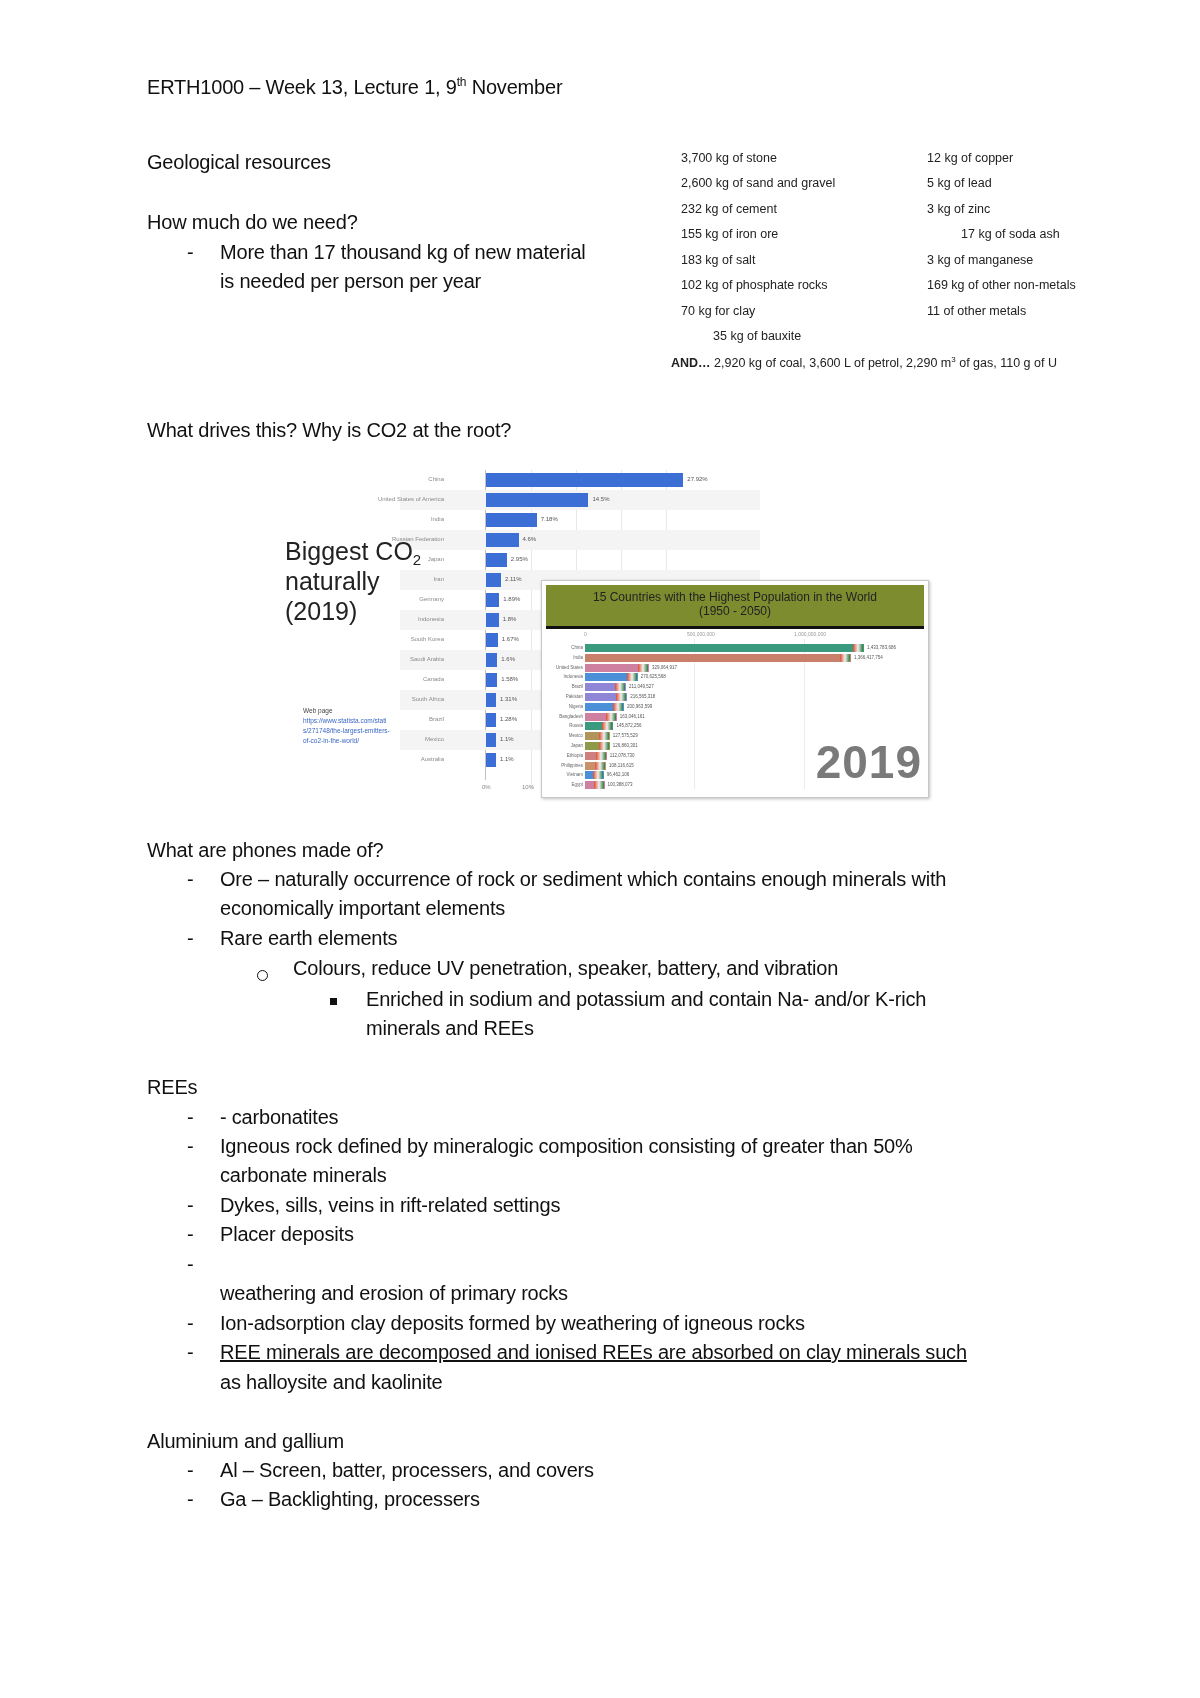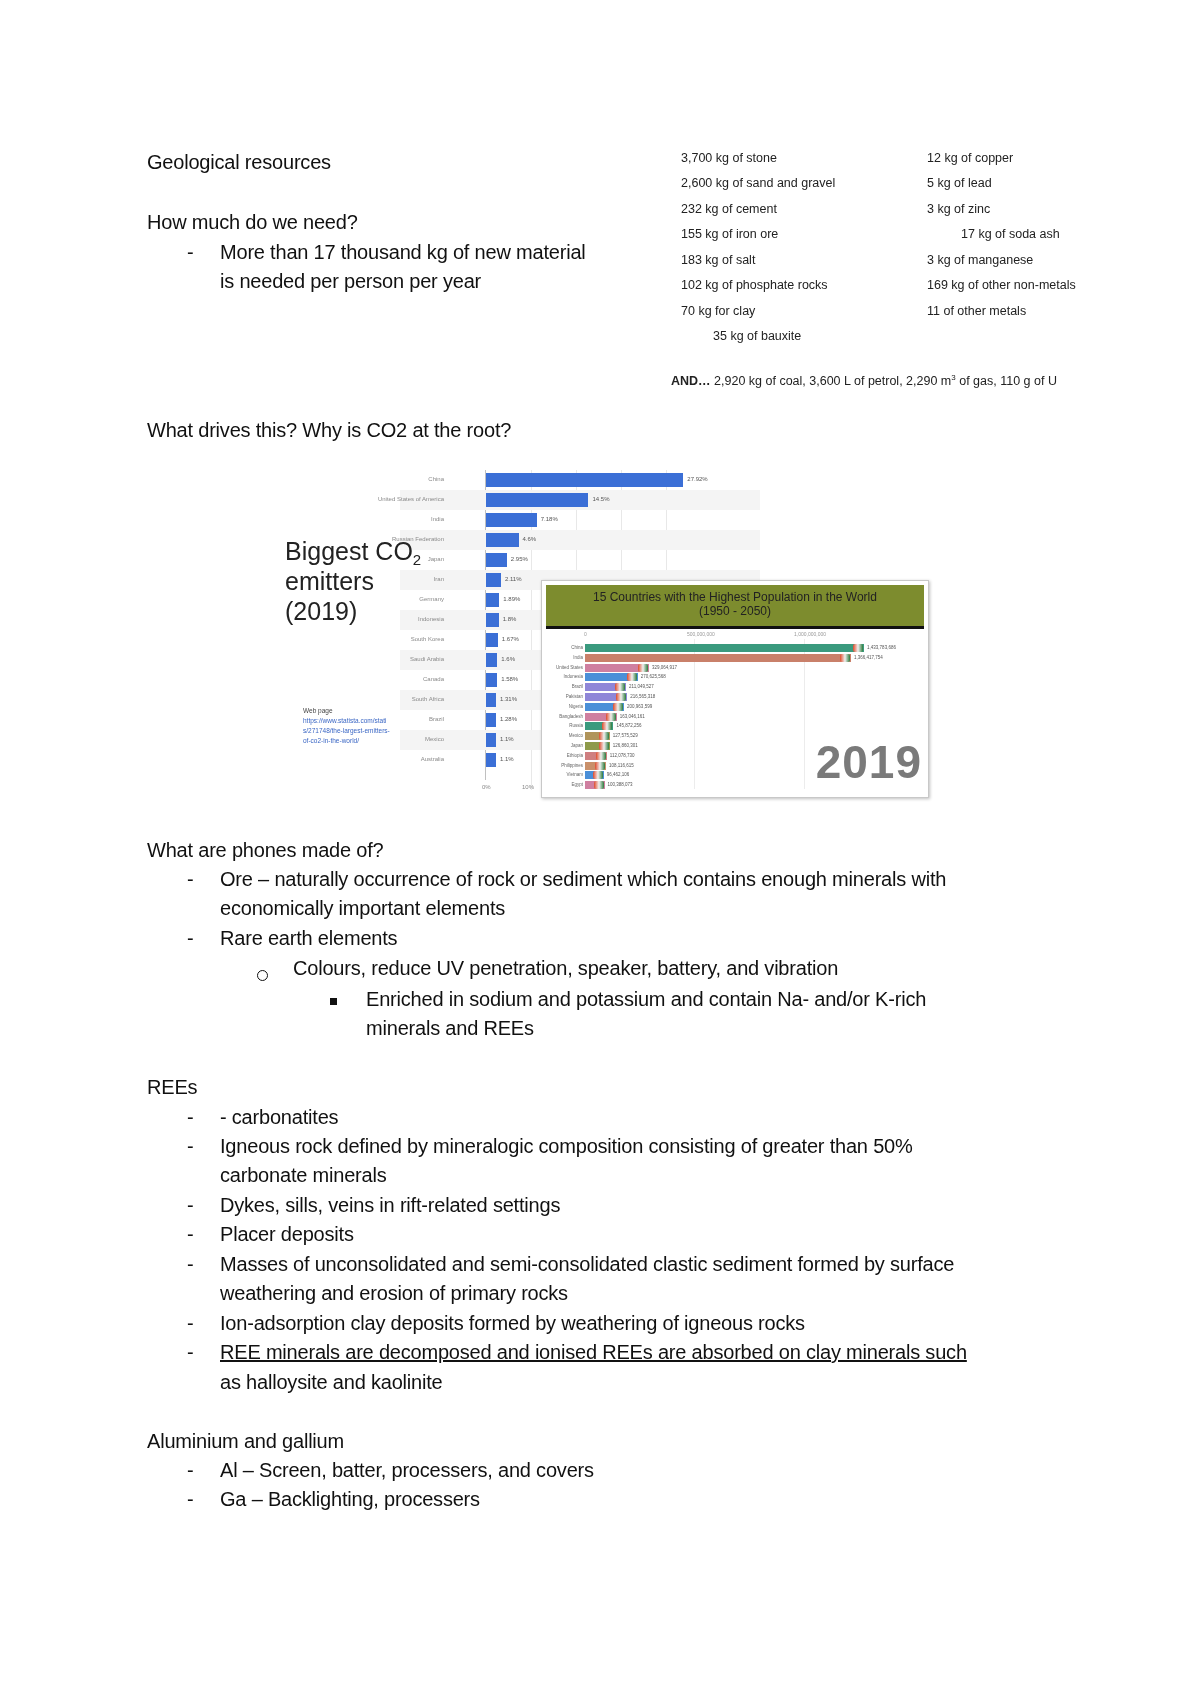--- a/index.html
+++ b/index.html
@@ -41,20 +41,21 @@
   .pop-flag { position: absolute; top: 1px; width: 10px; height: 8px; border-radius: 2px; }
   .pop-val { position: absolute; font-size: 4.5px; color: #555; top: 2px; white-space: nowrap; }
   .pop-vline { position: absolute; top: 58px; width: 1px; height: 150px; background: #ececec; }
   .pop-year { position: absolute; right: 6px; bottom: 8px; font-size: 46px; font-weight: bold; color: #7a7a7a; letter-spacing: 1px; }
 </style>
 </head>
 <body>
 
 <div class="page">
 
+  <div class="txt title" style="left:147px; top:72px;"><span>ERTH1000 – Week 13, Lecture 1, 9</span><sup>th</sup><span> November</span></div>
 
   <div class="txt" style="left:147px; top:147px;">Geological resources</div>
   <div class="txt" style="left:147px; top:207px;">How much do we need?</div>
   <div class="dash" style="left:187px; top:237px;">-</div>
   <div class="txt" style="left:220px; top:237px;">More than 17 thousand kg of new material</div>
   <div class="txt" style="left:220px; top:266px;">is needed per person per year</div>
 
   <div class="sm" style="left:681px; top:150px;">3,700 kg of stone</div>
   <div class="sm" style="left:681px; top:175px;">2,600 kg of sand and gravel</div>
   <div class="sm" style="left:681px; top:201px;">232 kg of cement</div>
@@ -65,21 +66,21 @@
   <div class="sm" style="left:681px; top:328px;margin-left:32px;">35 kg of bauxite</div>
 
   <div class="sm" style="left:927px; top:150px;">12 kg of copper</div>
   <div class="sm" style="left:927px; top:175px;">5 kg of lead</div>
   <div class="sm" style="left:927px; top:201px;">3 kg of zinc</div>
   <div class="sm" style="left:927px; top:226px;margin-left:34px;">17 kg of soda ash</div>
   <div class="sm" style="left:927px; top:252px;">3 kg of manganese</div>
   <div class="sm" style="left:927px; top:277px;">169 kg of other non-metals</div>
   <div class="sm" style="left:927px; top:303px;">11 of other metals</div>
 
-  <div class="and-line" style="left:671px; top:374px;"><b>AND…</b><span> 2,920 kg of coal, 3,600 L of petrol, 2,290 m</span><sup>3</sup><span> of gas, 110 g of U</span></div>
+  <div class="and-line" style="left:671px; top:356px;"><b>AND…</b><span> 2,920 kg of coal, 3,600 L of petrol, 2,290 m</span><sup>3</sup><span> of gas, 110 g of U</span></div>
 
   <div class="txt" style="left:147px; top:415px;">What drives this? Why is CO2 at the root?</div>
 
   <div class="co2-chart" id="co2chart">
     <div class="co2-axis"></div>
   <div class="co2-grid" style="left: 130.944px;"></div>
       <div class="co2-grid" style="left: 175.888px;"></div>
       <div class="co2-grid" style="left: 220.832px;"></div>
       <div class="co2-grid" style="left: 265.776px;"></div>
       <div class="co2-row" style="top: 0px;">
@@ -155,21 +156,21 @@
       <div class="co2-row" style="top: 280px;">
         <div class="co2-lbl">Australia</div>
         <div class="co2-bar" style="width: 10px; background: rgb(59, 111, 214);"></div>
         <div class="co2-val" style="left: 100px;">1.1%</div>
       </div>
       <div class="co2-tick" style="left: 82px;">0%</div>
       <div class="co2-tick" style="left: 122px;">10%</div>
     </div>
   <div class="co2-heading">
     <div><span>Biggest CO</span><sub>2</sub></div>
-    <div>emitters</div>
+    <div>naturally</div>
     <div>(2019)</div>
   </div>
   <div class="source">
     <div>Web page</div>
     <div class="link">https://www.statista.com/stati</div>
     <div class="link">s/271748/the-largest-emitters-</div>
     <div class="link">of-co2-in-the-world/</div>
   </div>
 
   <div class="pop-chart" id="popchart">
@@ -291,21 +292,20 @@
   <div class="dash" style="left:187px; top:1102px;">-</div>
   <div class="txt" style="left:220px; top:1102px;">- carbonatites</div>
   <div class="dash" style="left:187px; top:1131px;">-</div>
   <div class="txt" style="left:220px; top:1131px;">Igneous rock defined by mineralogic composition consisting of greater than 50%</div>
   <div class="txt" style="left:220px; top:1160px;">carbonate minerals</div>
   <div class="dash" style="left:187px; top:1190px;">-</div>
   <div class="txt" style="left:220px; top:1190px;">Dykes, sills, veins in rift-related settings</div>
   <div class="dash" style="left:187px; top:1219px;">-</div>
   <div class="txt" style="left:220px; top:1219px;">Placer deposits</div>
   <div class="dash" style="left:187px; top:1249px;">-</div>
-  <div class="txt" style="left:220px; top:1249px;">Masses of unconsolidated and semi-consolidated clastic sediment formed by surface</div>
   <div class="txt" style="left:220px; top:1278px;">weathering and erosion of primary rocks</div>
   <div class="dash" style="left:187px; top:1308px;">-</div>
   <div class="txt" style="left:220px; top:1308px;">Ion-adsorption clay deposits formed by weathering of igneous rocks</div>
   <div class="dash" style="left:187px; top:1337px;">-</div>
   <div class="txt" style="left:220px; top:1337px;text-decoration:underline;">REE minerals are decomposed and ionised REEs are absorbed on clay minerals such</div>
   <div class="txt" style="left:220px; top:1367px;">as halloysite and kaolinite</div>
 
   <div class="txt" style="left:147px; top:1426px;">Aluminium and gallium</div>
   <div class="dash" style="left:187px; top:1455px;">-</div>
   <div class="txt" style="left:220px; top:1455px;">Al – Screen, batter, processers, and covers</div>

